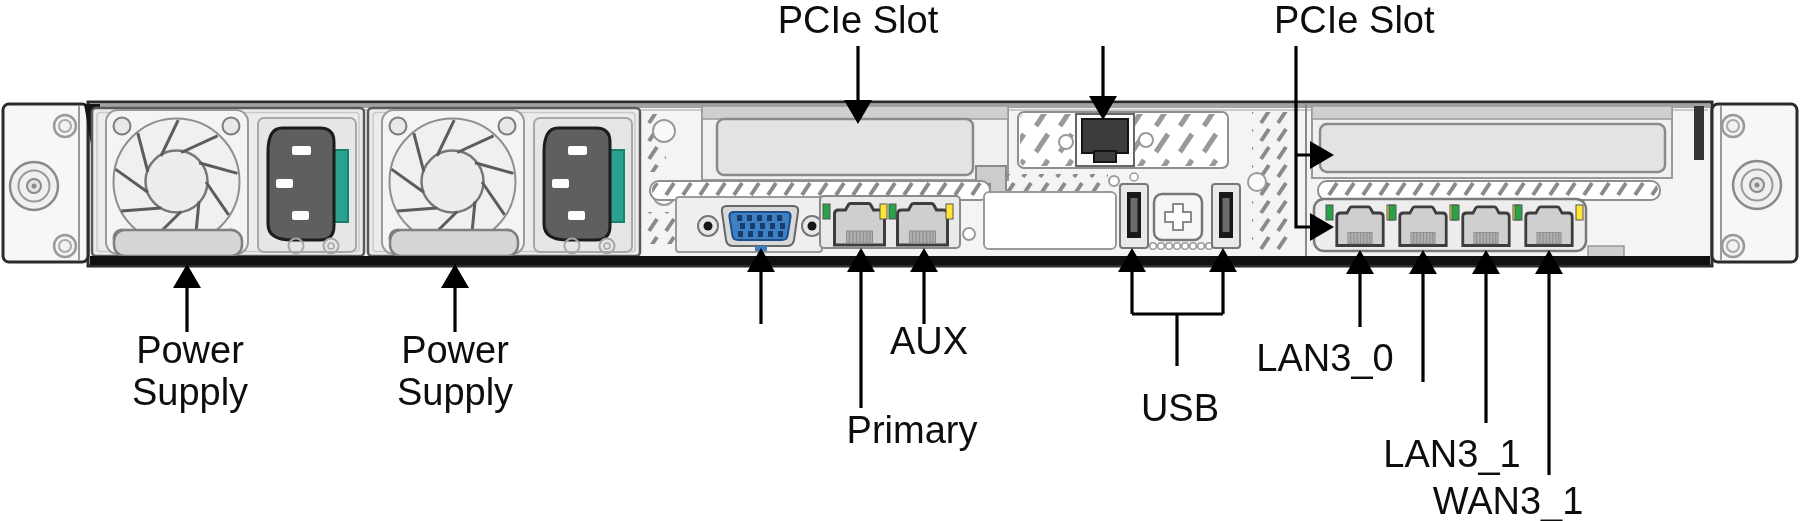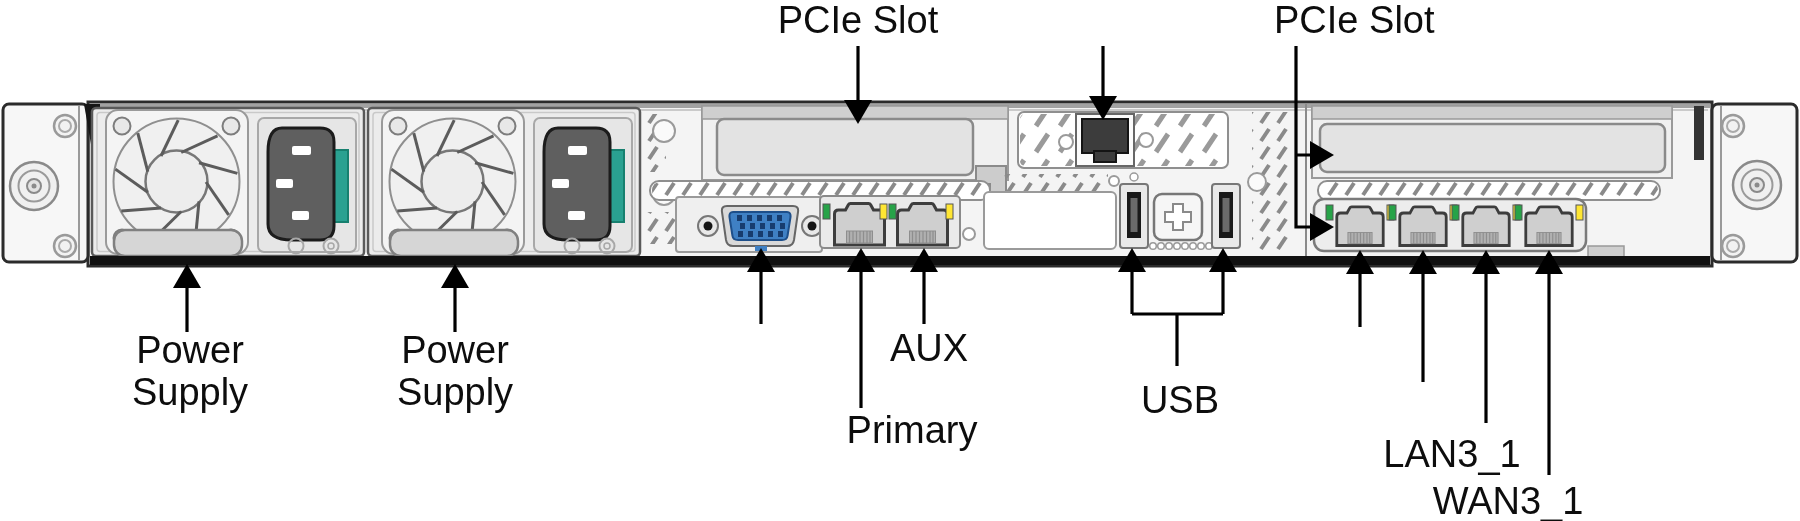--- a/index.html
+++ b/index.html
@@ -269,19 +269,20 @@
     <path d="M1549,475 L1549,254" marker-end="url(#ah)"></path>
   </g>
 </svg>
 
 <div class="label" style="left:858px;top:0px">PCIe Slot</div>
 <div class="label left-anchor" style="left:1274px;top:0px">PCIe Slot</div>
 <div class="label" style="left:190px;top:330px">Power
 Supply</div>
 <div class="label" style="left:455px;top:330px">Power
 Supply</div>
-<div class="label" style="left:929px;top:328px">AUX</div>
+<div class="label" style="left:929px;top:321px">AUX</div>
 <div class="label" style="left:912px;top:410px">Primary</div>
-<div class="label" style="left:1180px;top:380px">USB</div>
+<div class="label" style="left:1180px;top:388px">USB</div>
+<div class="label" style="left:1325px;top:338px">LAN3_0</div>
 <div class="label" style="left:1452px;top:434px">LAN3_1</div>
 <div class="label" style="left:1508px;top:481px">WAN3_1</div>
 
 </div>
 
 </body></html>

